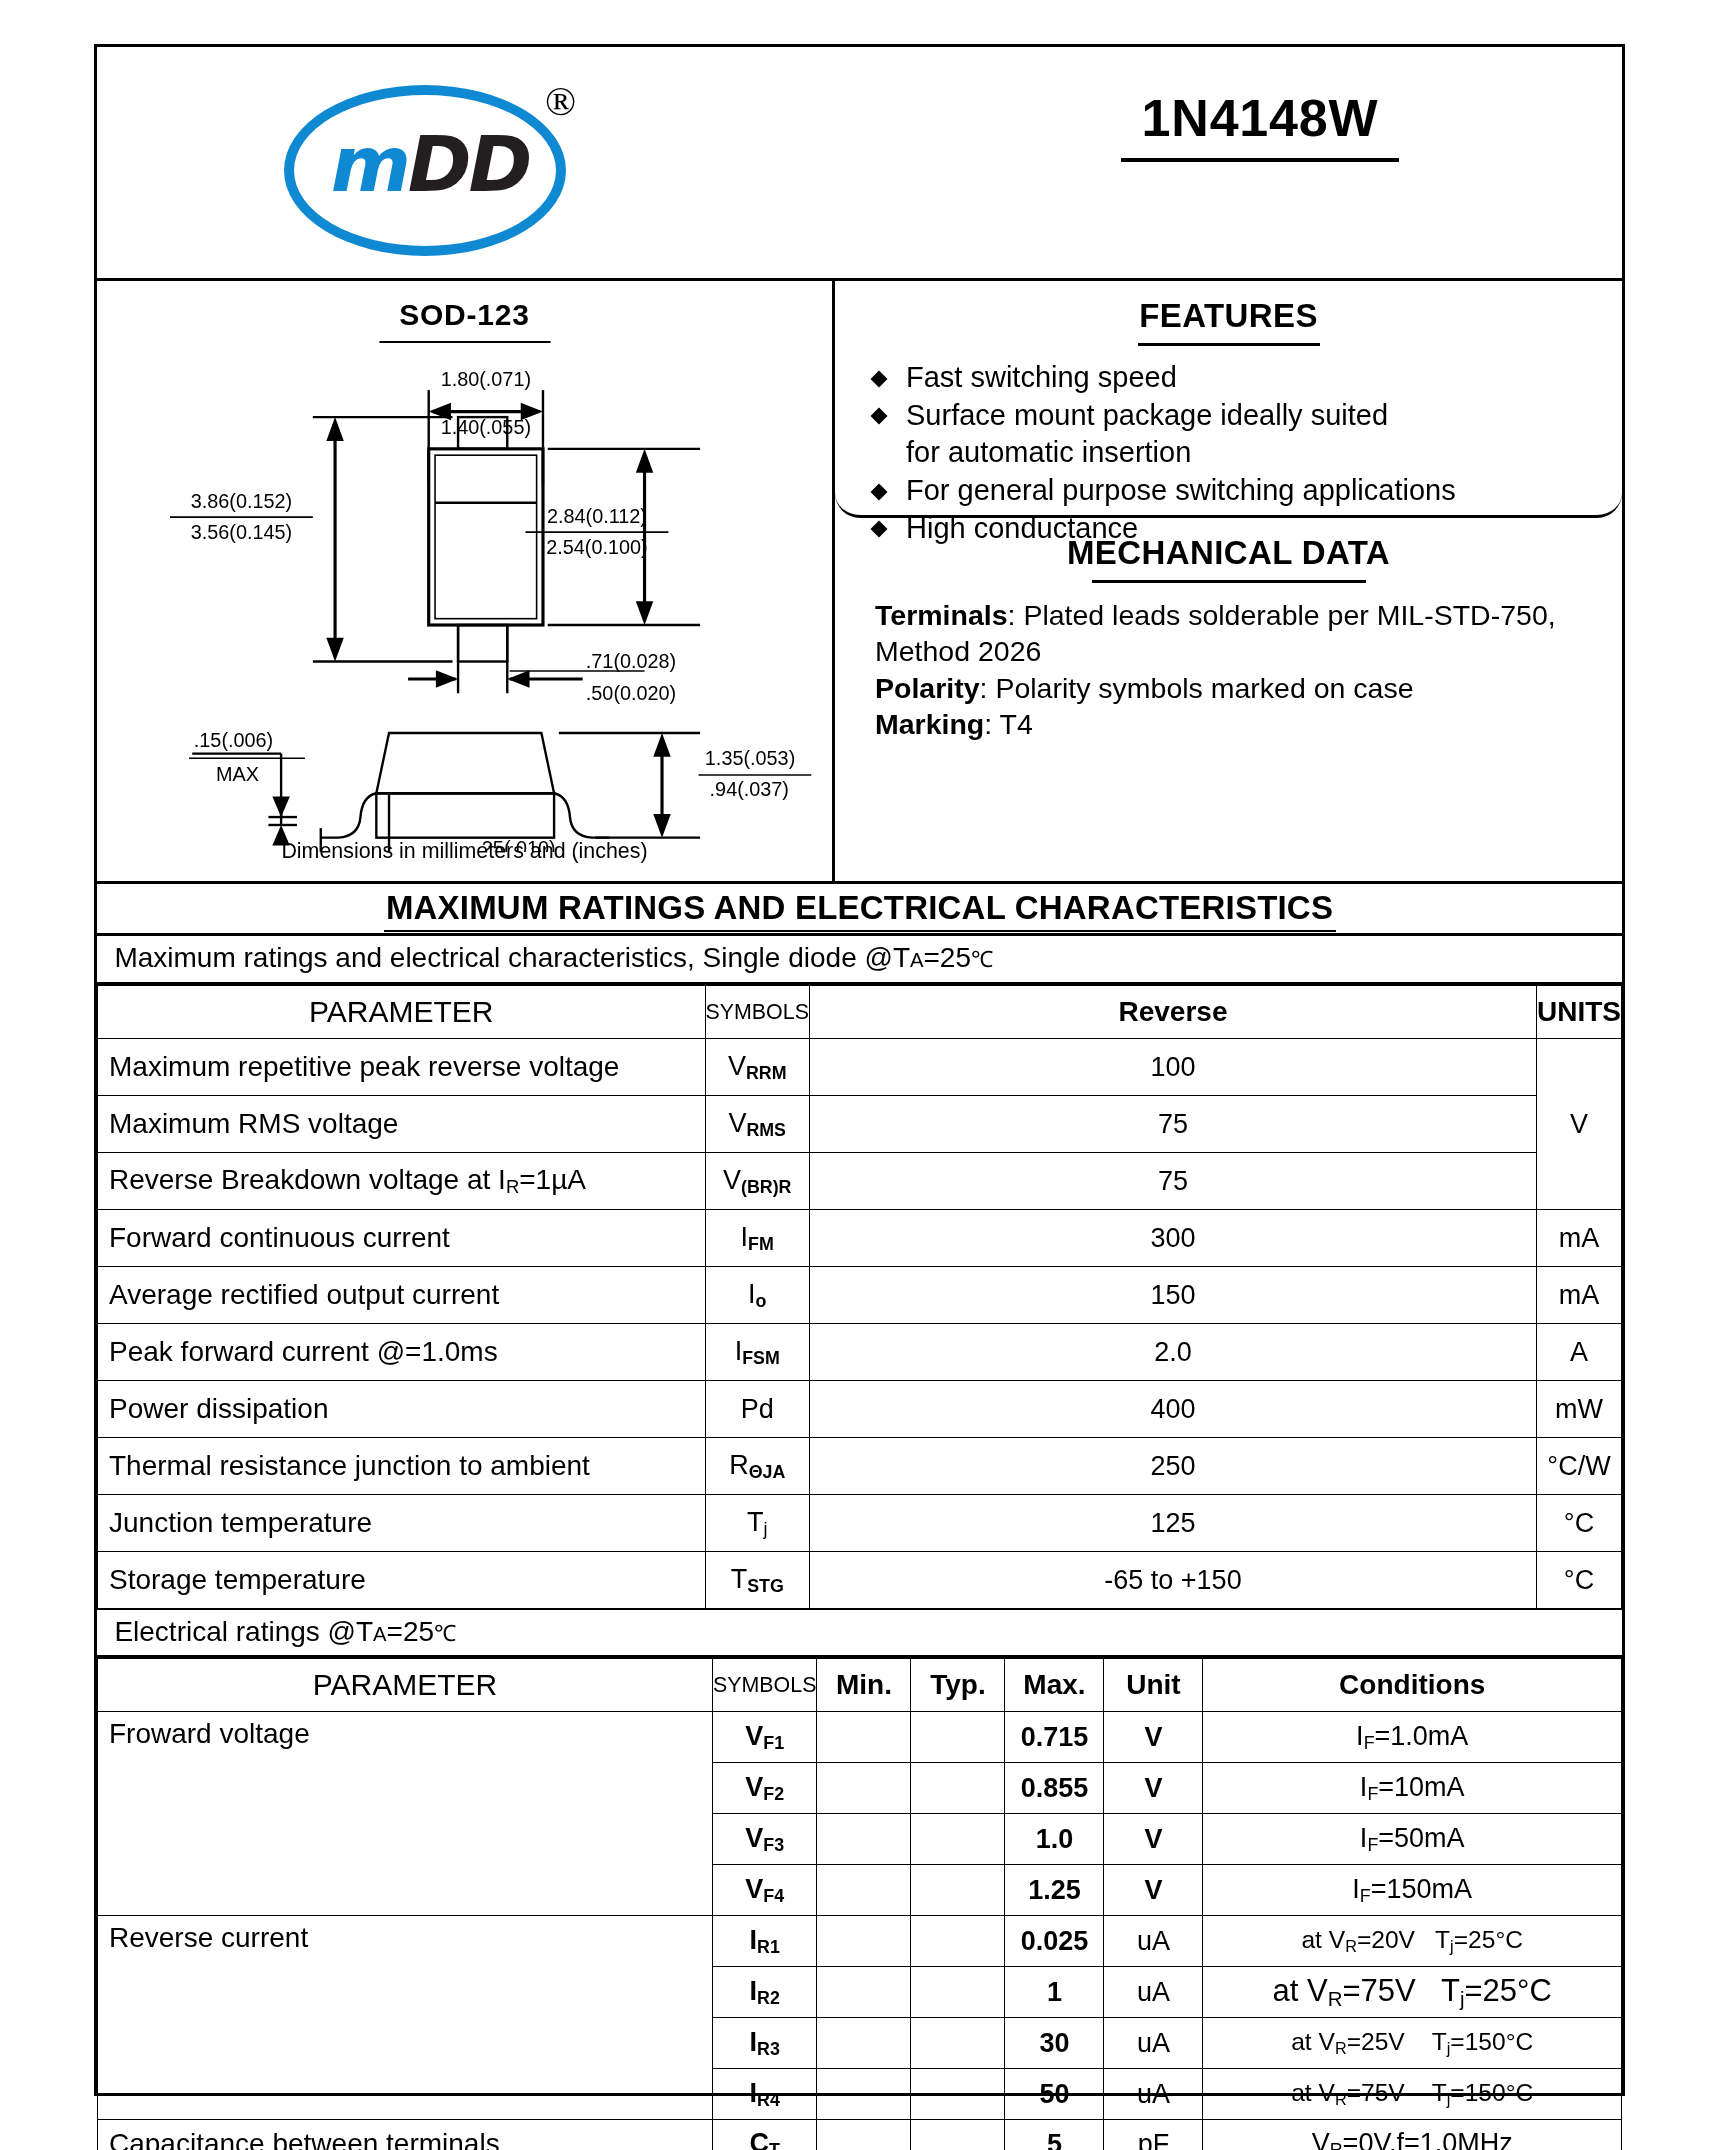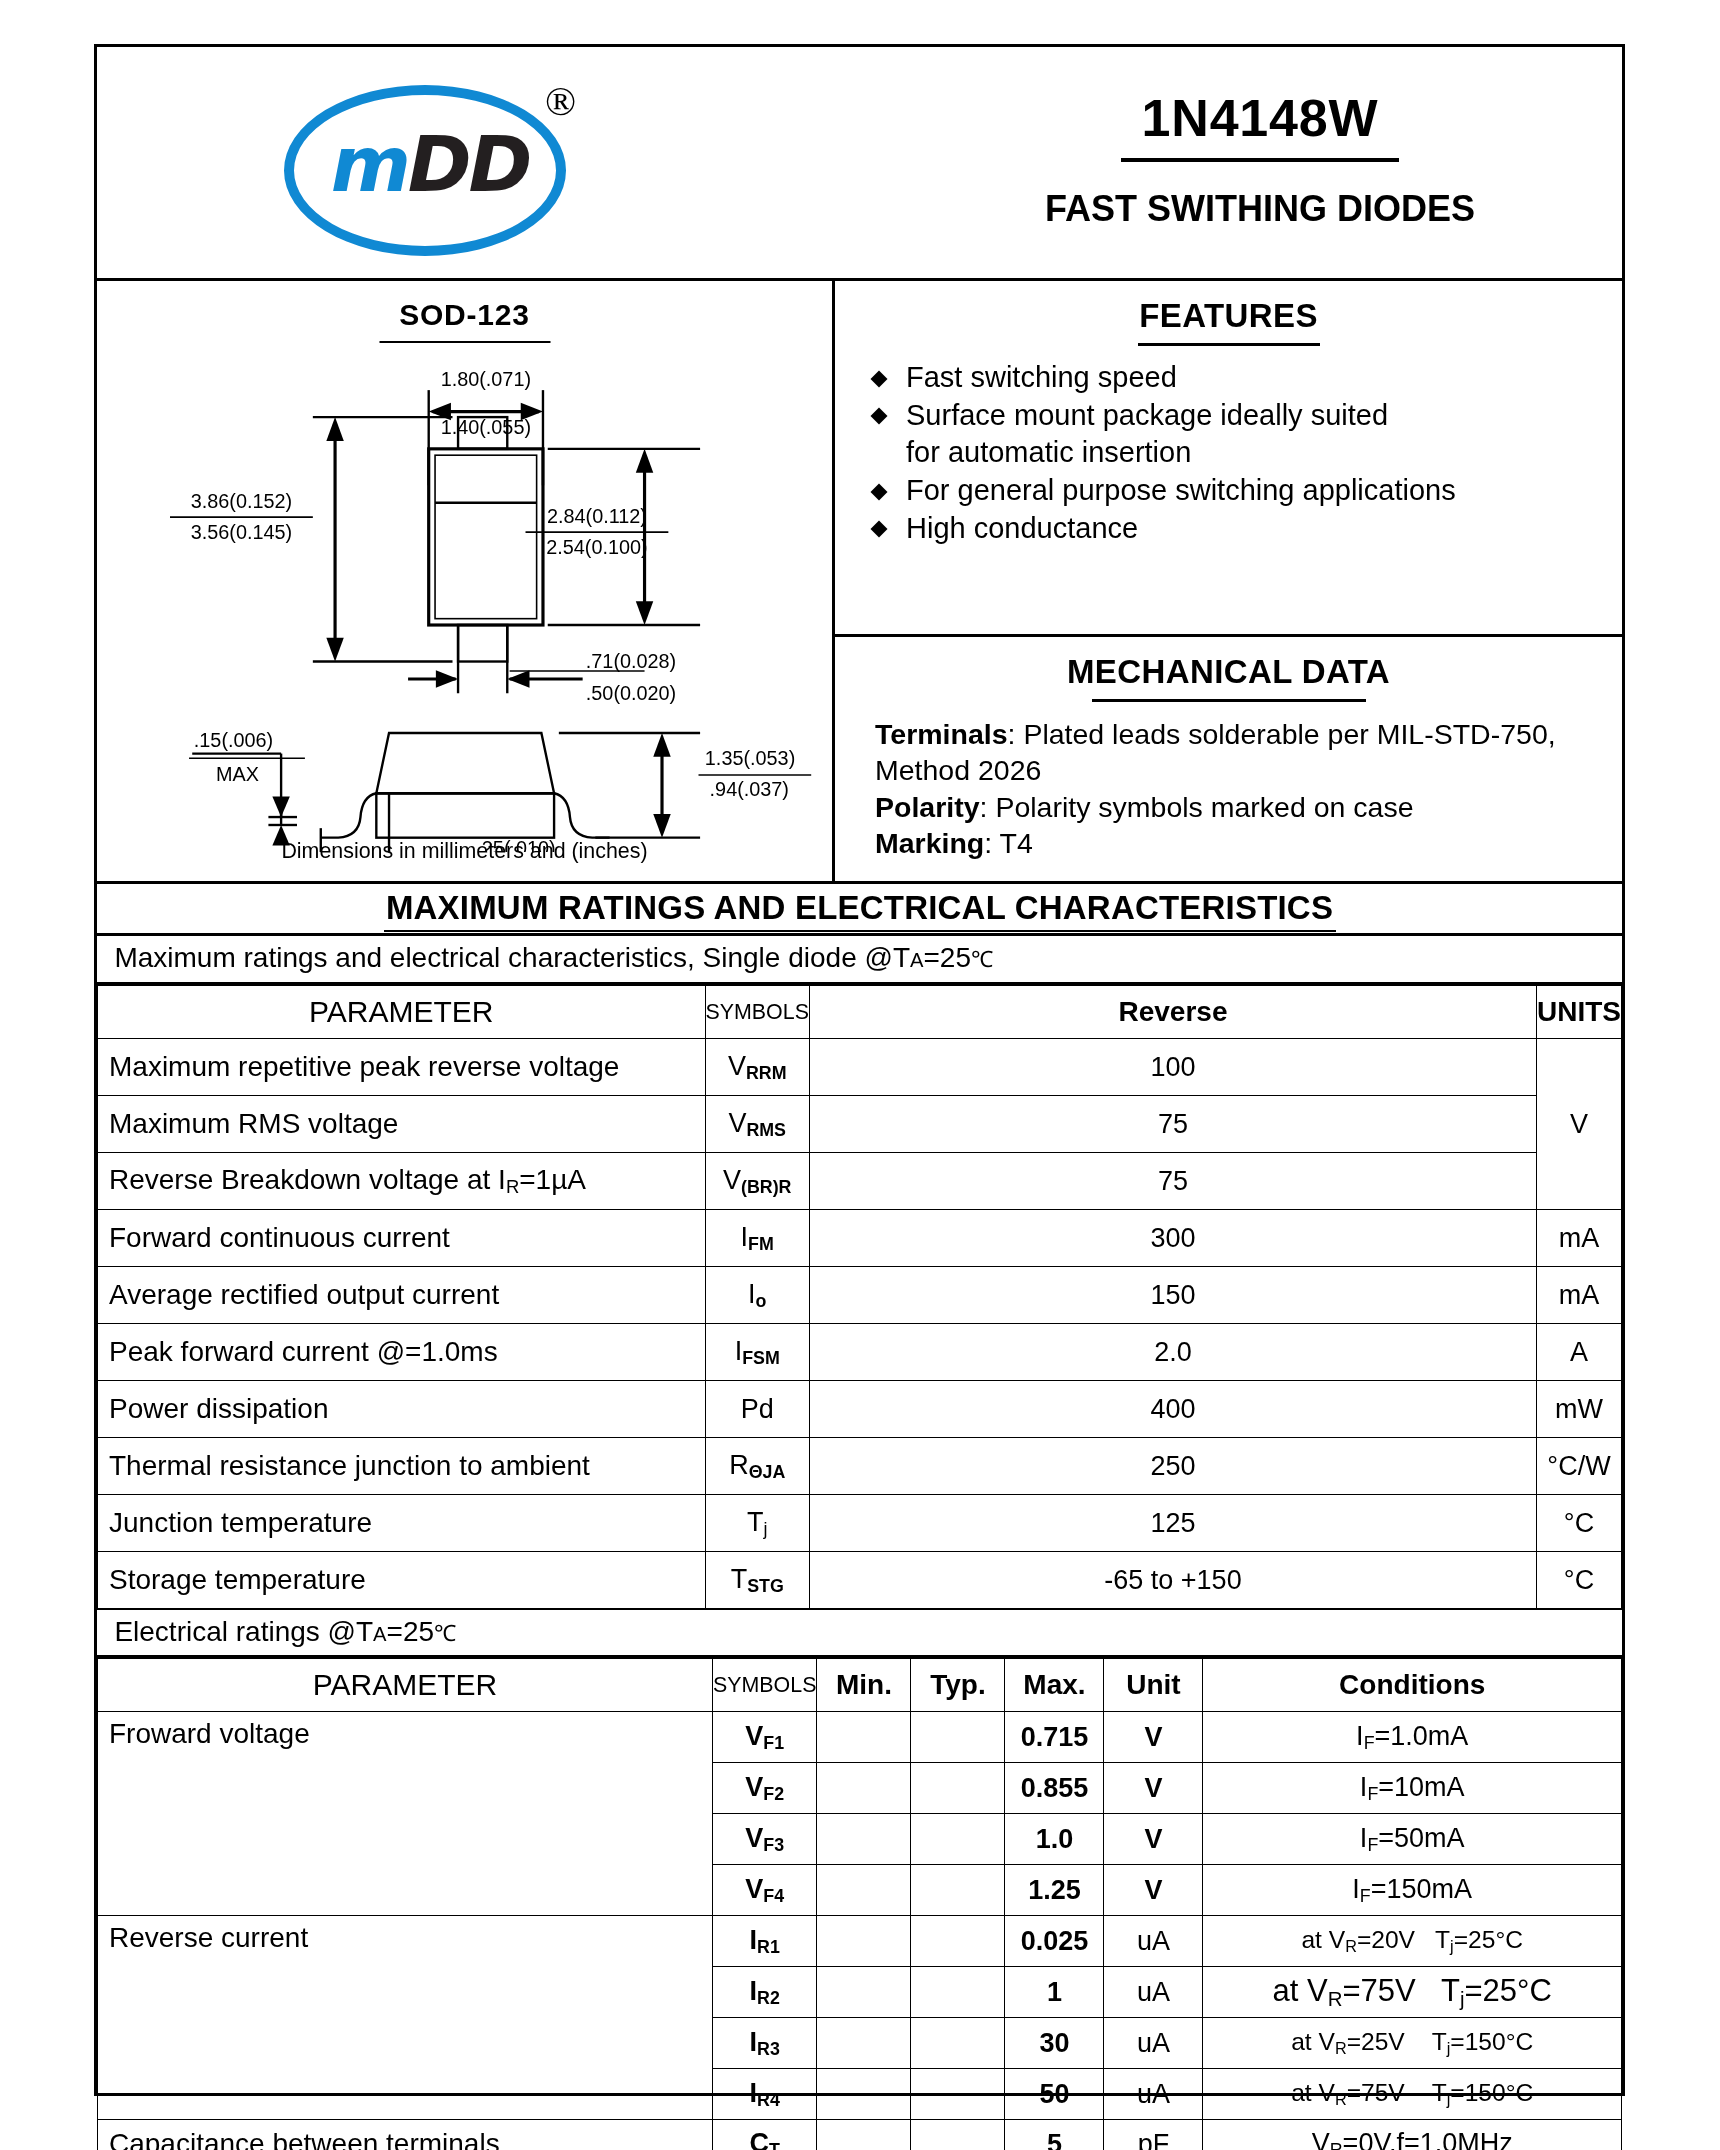--- a/index.html
+++ b/index.html
@@ -22,21 +22,21 @@
   .t-sub{position:absolute;top:141px;width:100%;text-align:center;font-size:36px;font-weight:bold;}
 
   
   .mid{position:relative;height:603px;border-bottom:3.2px solid #000;box-sizing:border-box;}
   .pkg{position:absolute;left:0;top:0;width:738px;height:100%;border-right:3.2px solid #000;box-sizing:border-box;}
   .pkg-title{position:absolute;top:17.4px;width:100%;text-align:center;font-size:30px;font-weight:bold;letter-spacing:0.8px;}
   .pkg-title-rule{position:absolute;top:60px;left:50%;transform:translateX(-50%);width:171px;height:2.4px;background:#000;}
   .pkg-note{position:absolute;bottom:17.4px;width:100%;text-align:center;font-size:21.4px;}
 
   .right-col{position:absolute;left:738px;top:0;right:0;height:100%;}
-  .feat{position:relative;height:356px;border-bottom:3.2px solid #000;box-sizing:border-box;}
+  .feat{position:relative;height:237px;border-bottom:3.2px solid #000;box-sizing:border-box;border-radius:25px;}
   .sec-h{position:absolute;top:16px;width:100%;text-align:center;font-size:33px;font-weight:bold;letter-spacing:0.4px;}
   .sec-rule{position:absolute;top:62px;left:50%;transform:translateX(-50%);height:3.2px;background:#000;}
   .feat .sec-rule{width:182px;}
   .feat ul{position:absolute;top:78px;left:38px;margin:0;padding:0;list-style:none;}
   .feat li{font-size:29px;line-height:1.30;position:relative;padding-left:33px;}
   .feat li .dia{position:absolute;left:0;top:13.5px;width:12px;height:12px;background:#000;transform:rotate(45deg);}
   .feat li .cont{display:block;}
 
   .mech{position:relative;height:298px;}
   .mech .sec-rule{width:274px;}
@@ -75,21 +75,20 @@
 
   <div class="hdr">
     <div class="logo-wrap">
       <div class="logo-ell"></div>
       <div class="logo-txt"><span class="m">m</span><span class="d">DD</span></div>
       <div class="reg">®</div>
     </div>
     <div class="title-box">
       <div class="t-main">1N4148W</div>
       <div class="t-rule"></div>
-      <div class="t-sub">FAST SWITHING DIODES</div>
     </div>
   </div>
 
   <div class="mid">
 
     <div class="pkg">
       <div class="pkg-title">SOD-123</div>
       <div class="pkg-title-rule"></div>
 
       <svg width="738" height="500" viewBox="0 0 930 630" style="position:absolute;left:0;top:71px">

